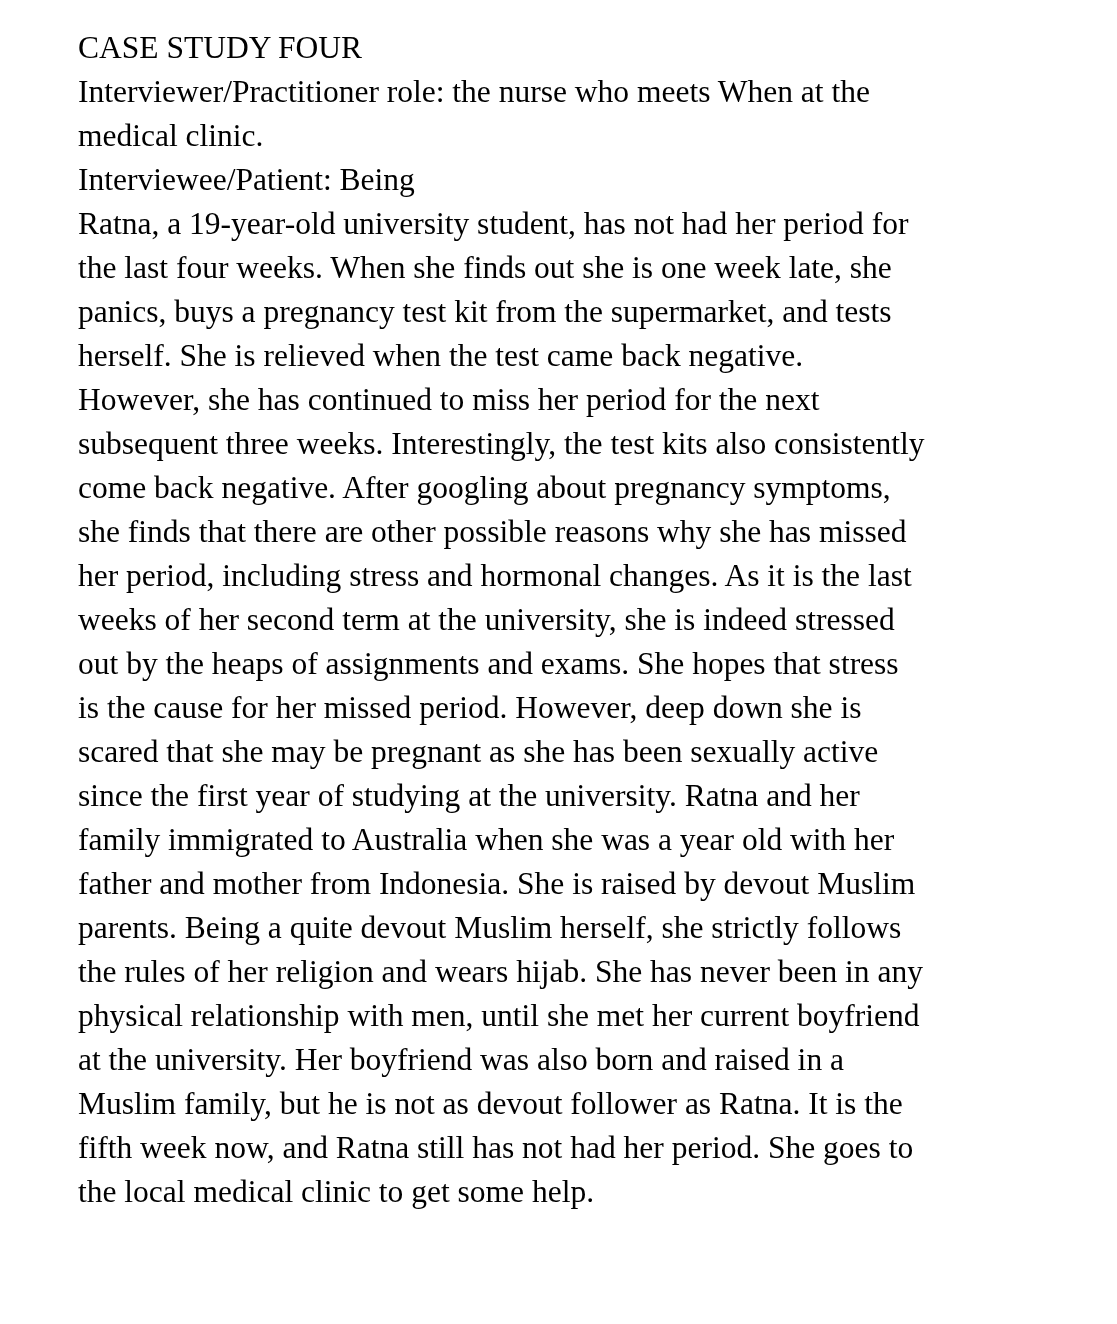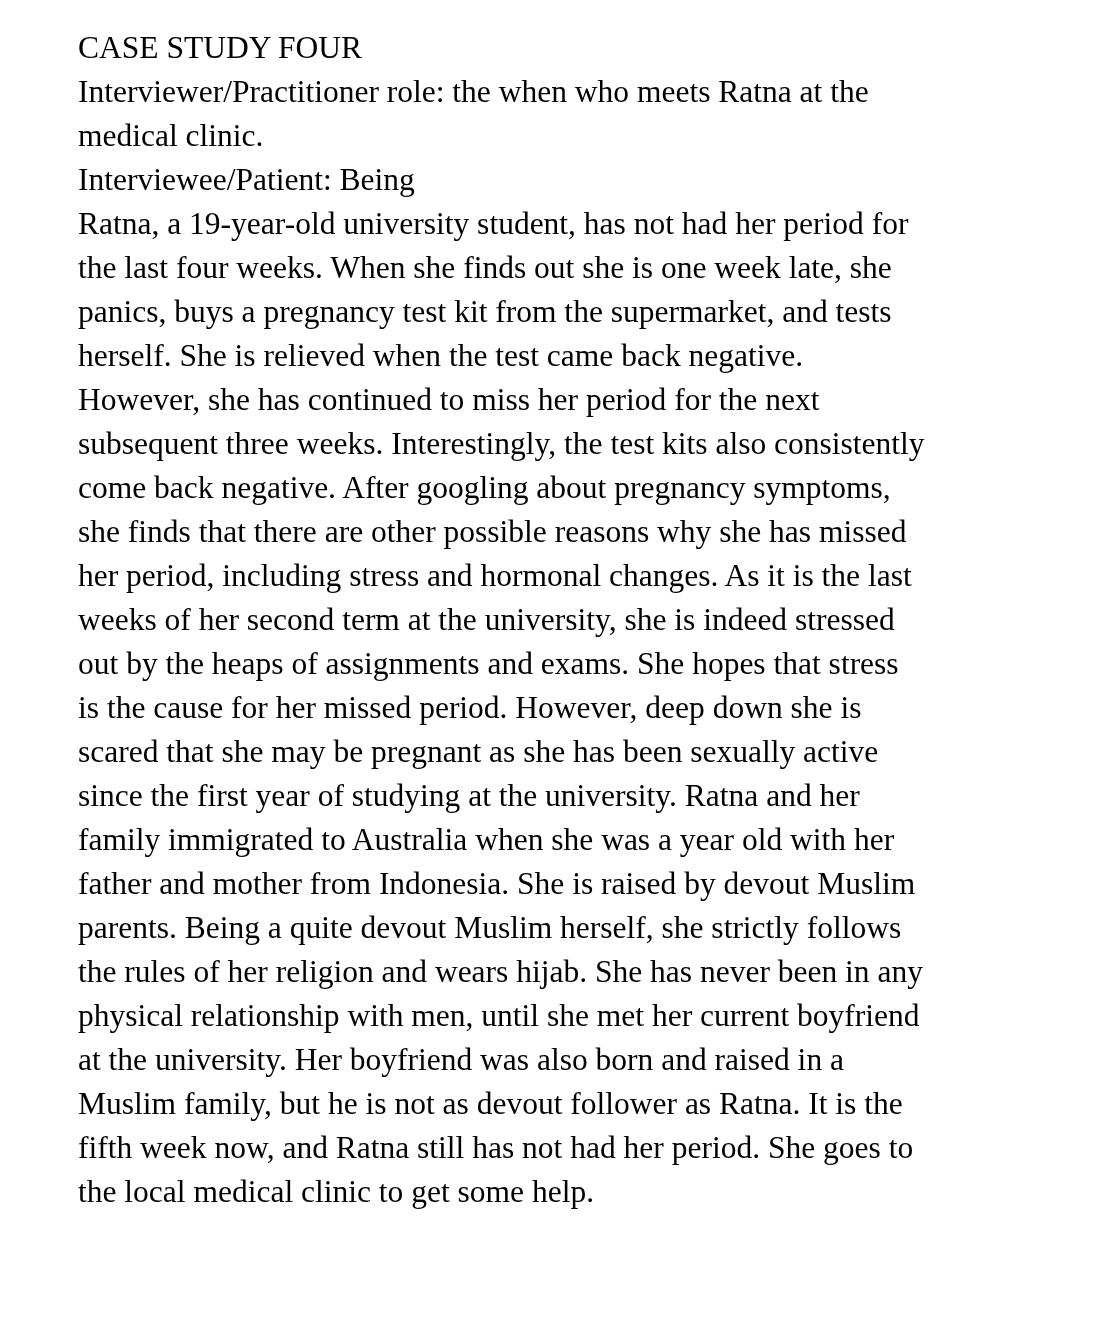--- a/index.html
+++ b/index.html
@@ -24,17 +24,17 @@
   .doc-text p {
     margin: 0;
   }
 </style>
 </head>
 <body>
 
 <div class="page">
   <div class="doc-text">
     <p>CASE STUDY FOUR</p>
-    <p>Interviewer/Practitioner role: the when who meets Ratna at the medical clinic.</p>
+    <p>Interviewer/Practitioner role: the nurse who meets When at the medical clinic.</p>
     <p>Interviewee/Patient: Being</p>
     <p>Ratna, a 19-year-old university student, has not had her period for the last four weeks. When she finds out she is one week late, she panics, buys a pregnancy test kit from the supermarket, and tests herself. She is relieved when the test came back negative. However, she has continued to miss her period for the next subsequent three weeks. Interestingly, the test kits also consistently come back negative. After googling about pregnancy symptoms, she finds that there are other possible reasons why she has missed her period, including stress and hormonal changes. As it is the last weeks of her second term at the university, she is indeed stressed out by the heaps of assignments and exams. She hopes that stress is the cause for her missed period. However, deep down she is scared that she may be pregnant as she has been sexually active since the first year of studying at the university. Ratna and her family immigrated to Australia when she was a year old with her father and mother from Indonesia. She is raised by devout Muslim parents. Being a quite devout Muslim herself, she strictly follows the rules of her religion and wears hijab. She has never been in any physical relationship with men, until she met her current boyfriend at the university. Her boyfriend was also born and raised in a Muslim family, but he is not as devout follower as Ratna. It is the fifth week now, and Ratna still has not had her period. She goes to the local medical clinic to get some help.</p>
   </div>
 </div>
 
 </body></html>

